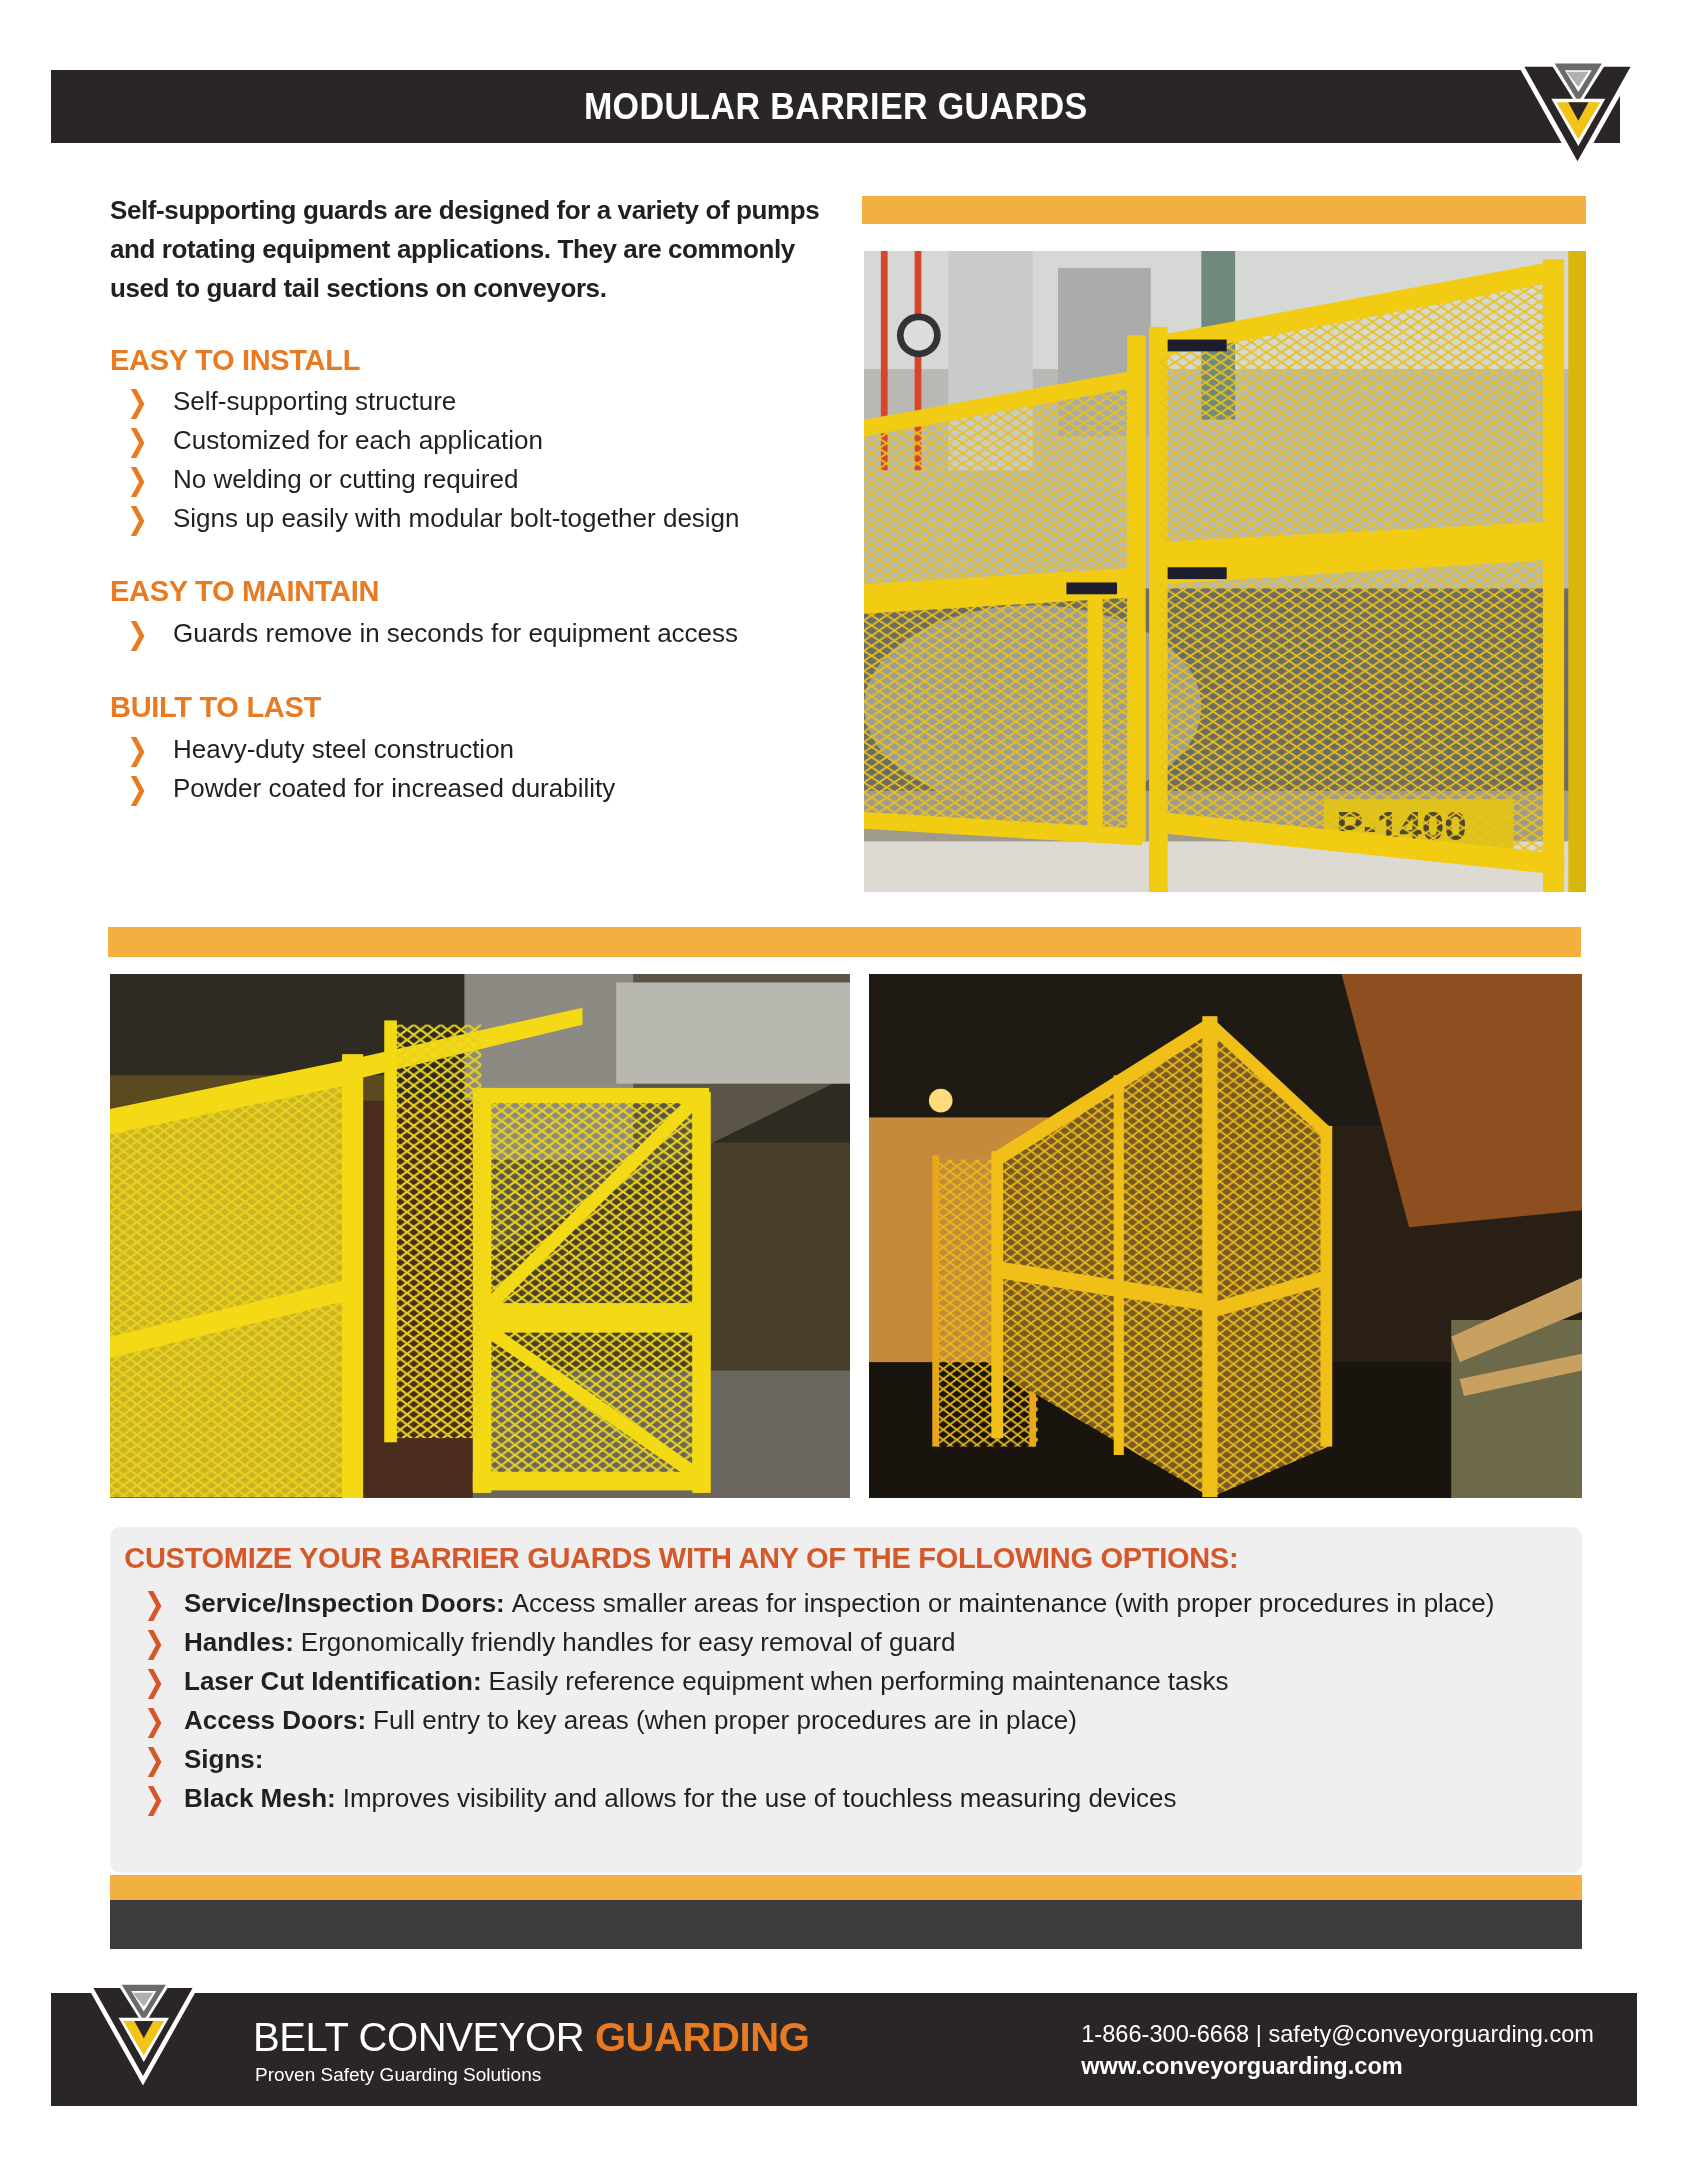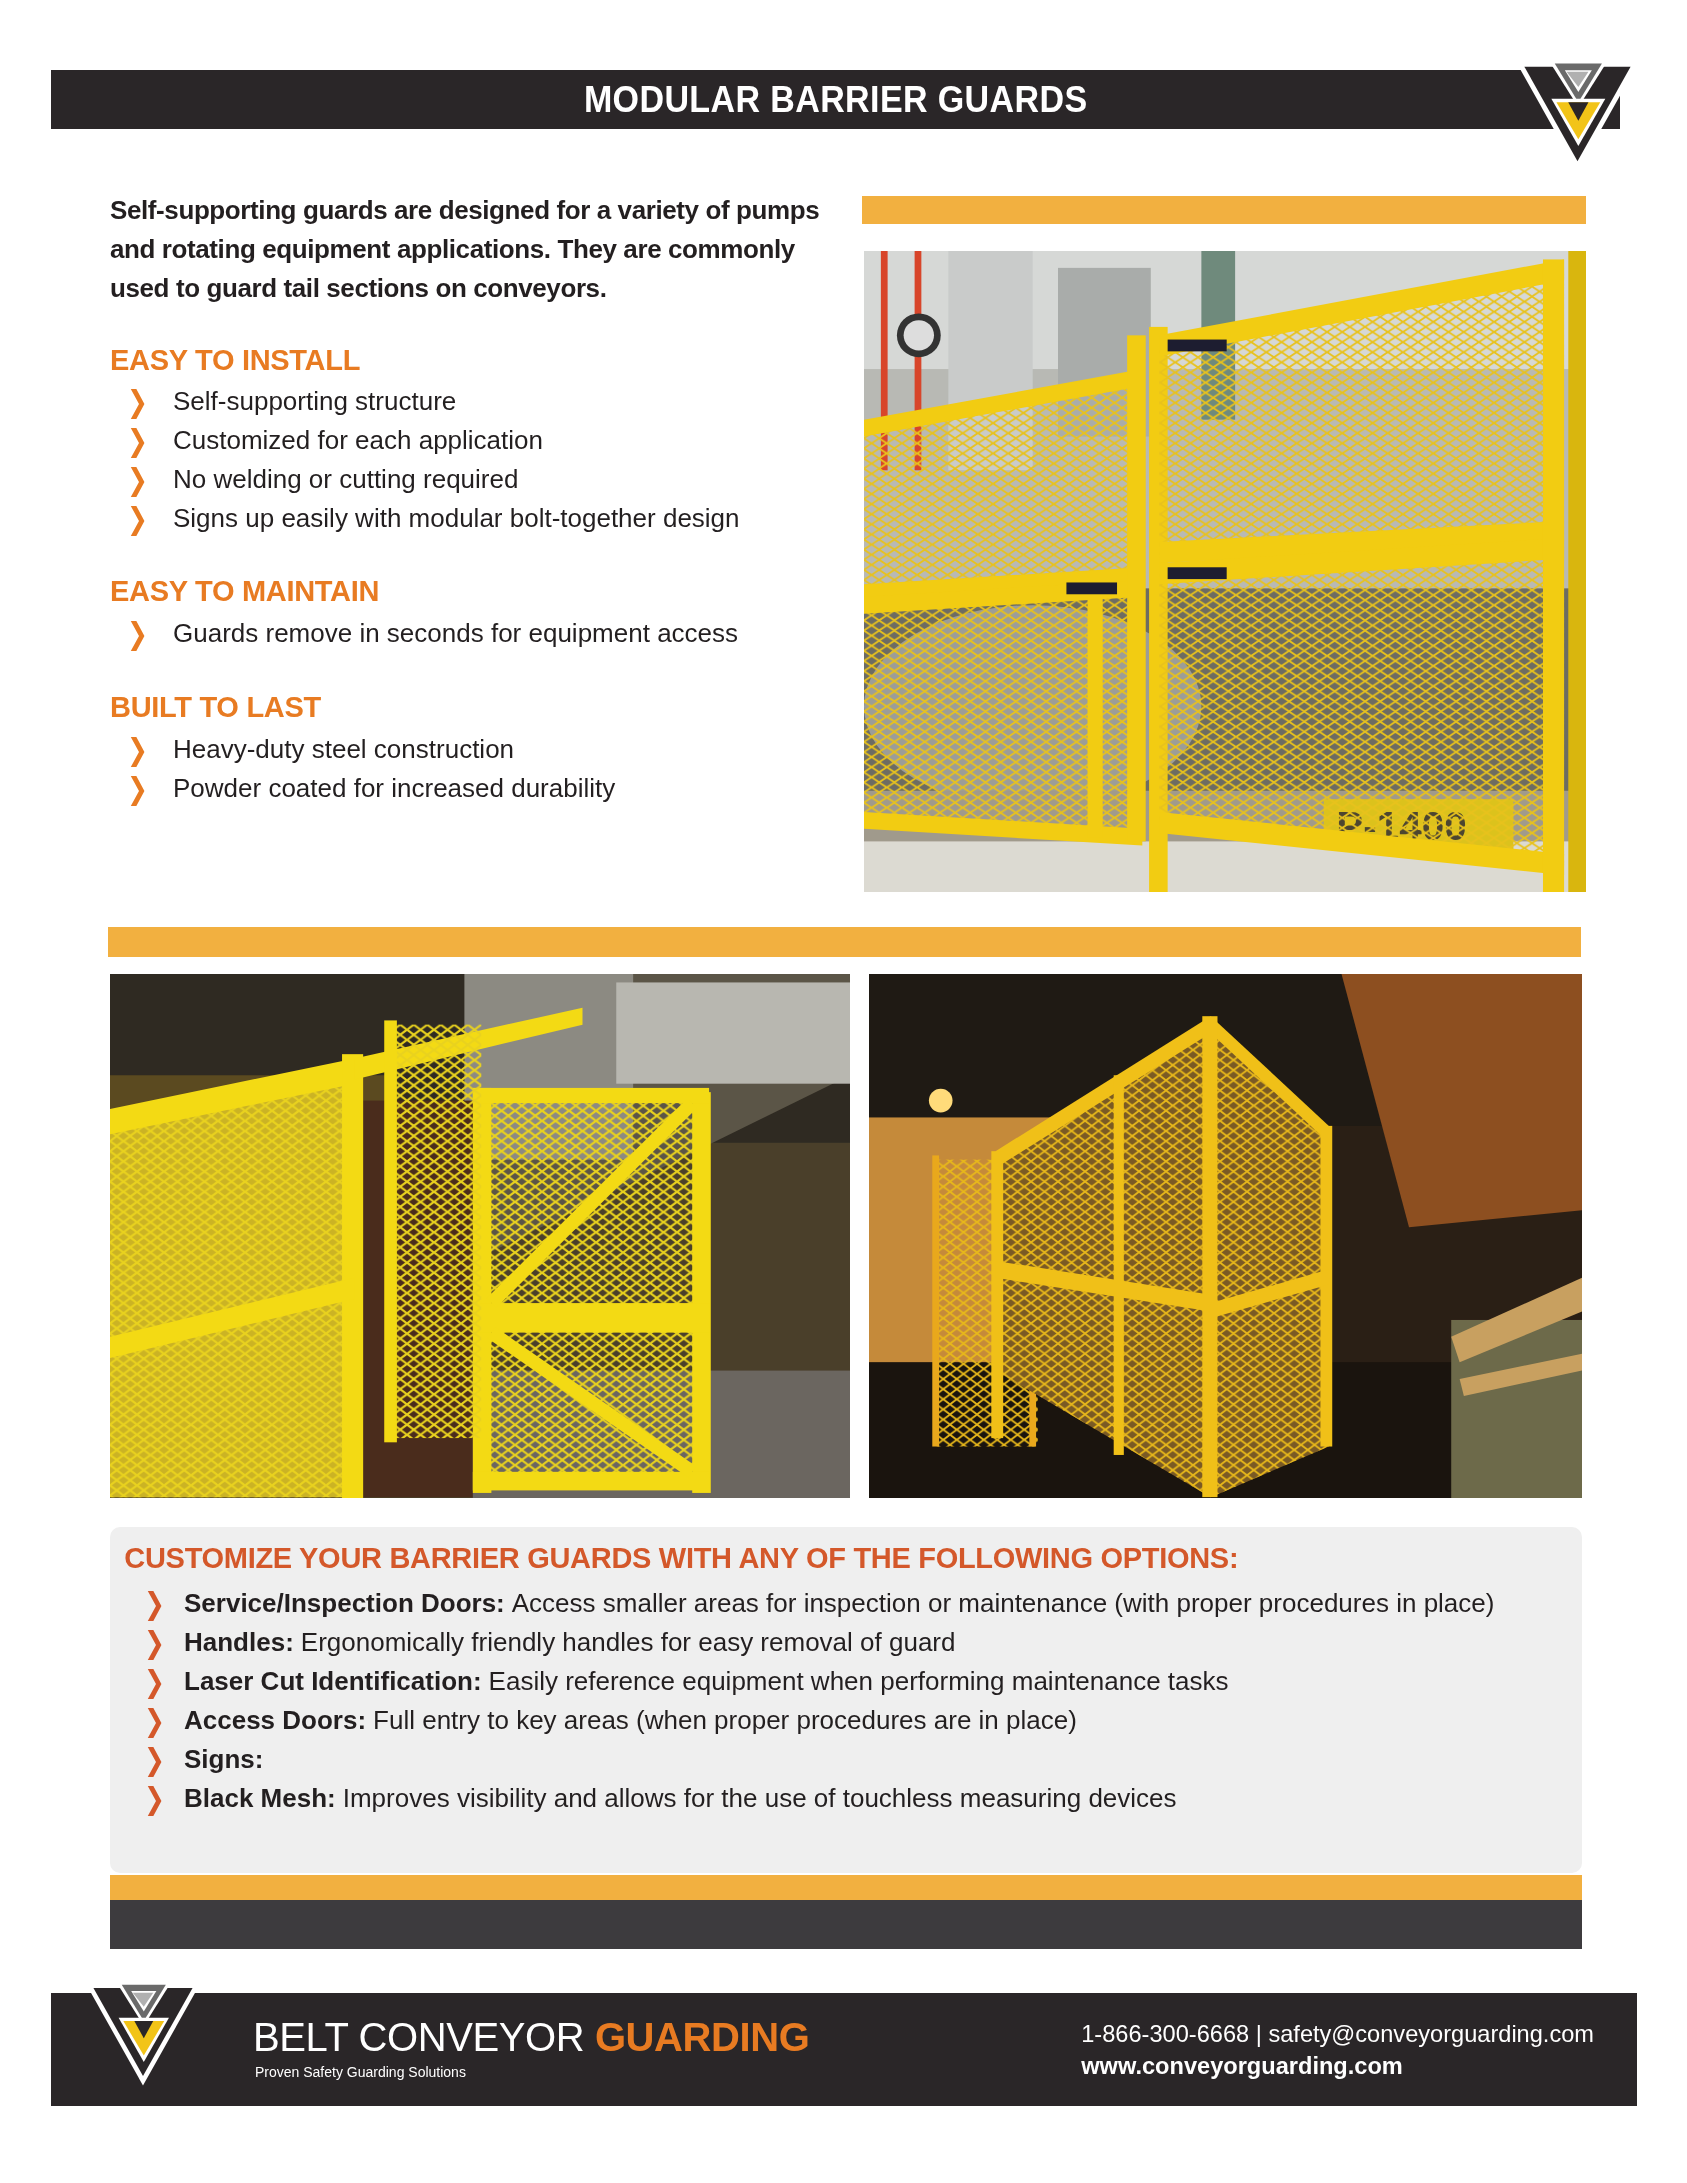--- a/index.html
+++ b/index.html
@@ -1,21 +1,21 @@
 <!DOCTYPE html>
 <html style="font-size:13.5px"><head>
 <meta charset="utf-8">
 <style>
   * { box-sizing: border-box; margin: 0; padding: 0; }
   html, body { width: 1687px; height: 2183px; background: #ffffff; overflow: hidden; }
   body { position: relative; font-family: "Liberation Sans", "DejaVu Sans", sans-serif; color: #231f20; }
 
   
   .header-bar {
-    position: absolute; left: 51px; top: 70px; width: 1569px; height: 59px;
+    position: absolute; left: 51px; top: 70px; width: 1569px; height: 73px;
     background: #2a2628; display: flex; align-items: center; justify-content: center;
   }
   .header-title {
     color: #ffffff; font-weight: bold; font-size: 37px; letter-spacing: 0.4px;
     font-family: "Liberation Sans", sans-serif; transform: scaleX(0.92);
   }
   .logo-top { position: absolute; left: 1514px; top: 55px; width: 127px; height: 118px; }
 
   
   .intro {
@@ -67,21 +67,21 @@
   
   .footer {
     position: absolute; left: 51px; top: 1993px; width: 1586px; height: 113px; background: #2a2628;
   }
   .footer-logo { position: absolute; left: 84px; top: 1974px; width: 118px; height: 116px; }
   .brand {
     position: absolute; left: 253px; top: 2015px; font-size: 40px; color: #ffffff;
     white-space: nowrap; letter-spacing: -0.4px;
   }
   .brand .accent { color: #e87b22; font-weight: bold; }
-  .tagline { position: absolute; left: 255px; top: 2064px; font-size: 14px; color: #ffffff; }
+  .tagline { position: absolute; left: 255px; top: 2064px; font-size: 19px; color: #ffffff; }
   .contact {
     position: absolute; right: 93px; top: 2018px; font-size: 23.6px; color: #ffffff; text-align: left;
     line-height: 32px;
   }
   .contact .web { font-weight: bold; }
 </style>
 </head>
 <body>
 
 <div class="header-bar">

